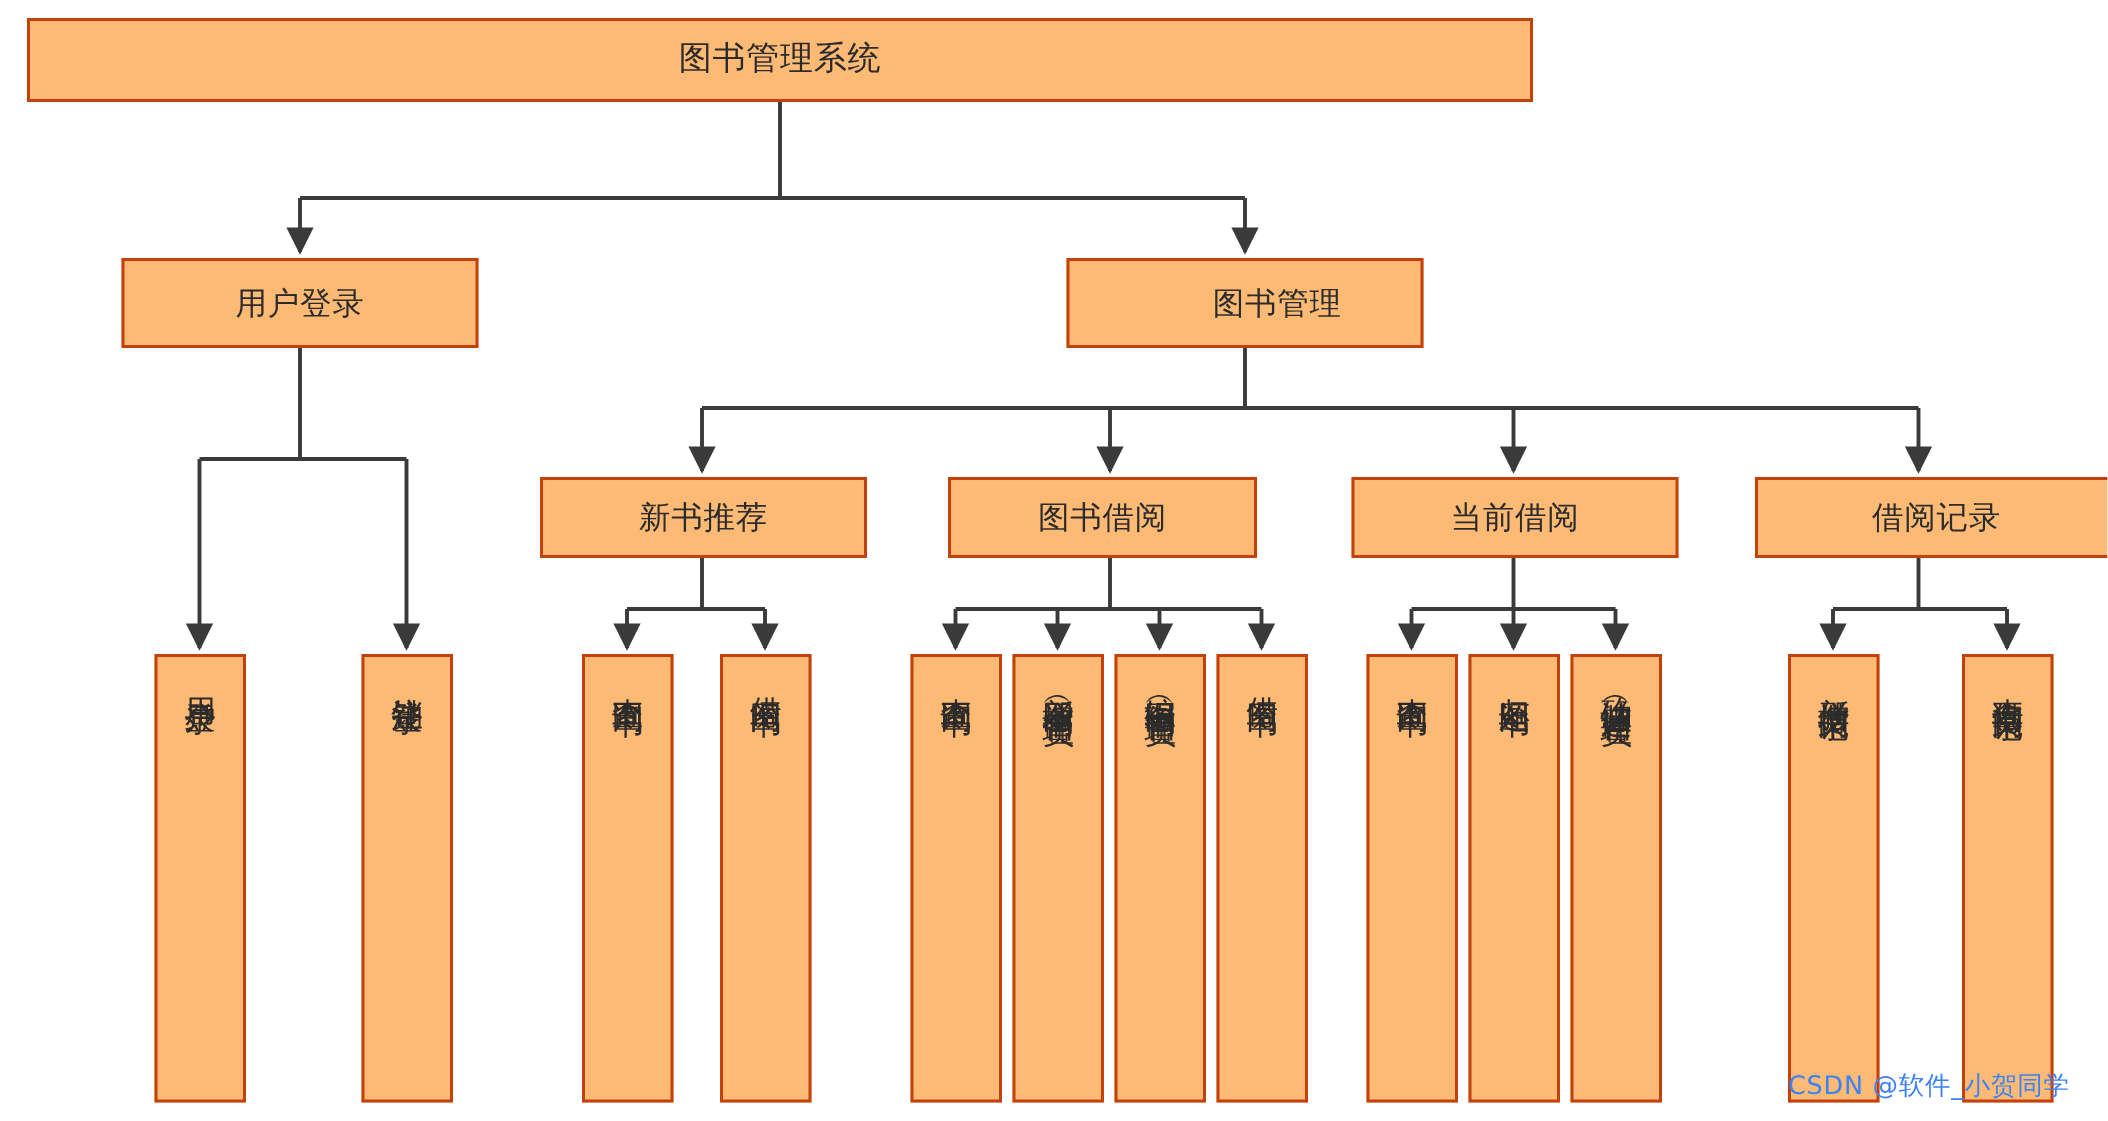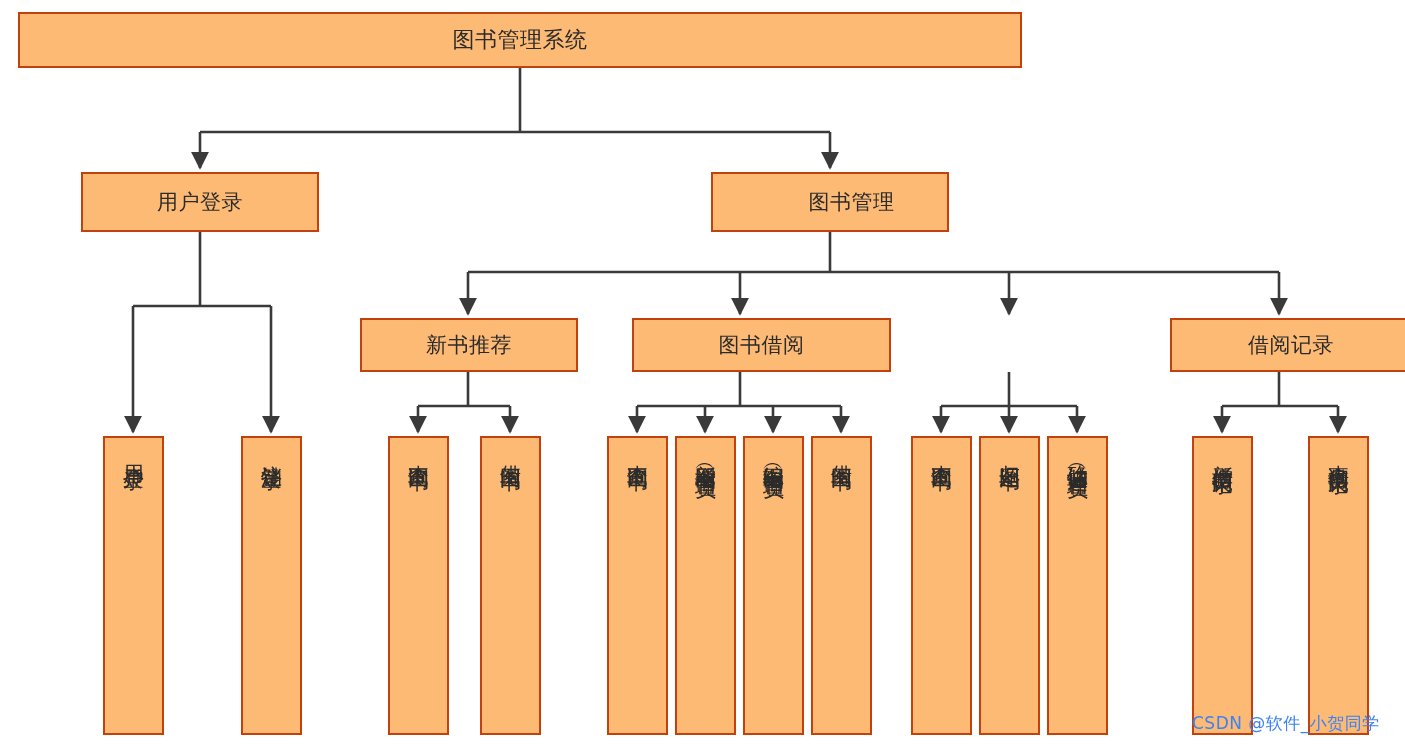--- a/index.html
+++ b/index.html
@@ -139,22 +139,25 @@
   <div class="node horiz" style="left:81px; top:172px; width:238px; height:60px;">
     <span class="node-label">用户登录</span>
   </div>
   <div class="node horiz" style="left:711px; top:172px; width:238px; height:60px;padding-left:43px;">
     <span class="node-label">图书管理</span>
   </div>
 
   <div class="node horiz" style="left:360px; top:318px; width:218px; height:54px;">
     <span class="node-label">新书推荐</span>
   </div>
-  <div class="node horiz" style="left:632px; top:318px; width:259px; height:54px;">
+  <div class="node horiz" style="left:632px; top:318px; width:206px; height:54px;">
     <span class="node-label">图书借阅</span>
+  </div>
+  <div class="node horiz" style="left:901px; top:318px; width:218px; height:54px;">
+    <span class="node-label">当前借阅</span>
   </div>
   <div class="node horiz" style="left:1170px; top:318px; width:242px; height:54px;">
     <span class="node-label">借阅记录</span>
   </div>
 
   <div class="node vert" style="left:103px; top:436px; width:61px; height:299px;">
     <span class="node-label">用户登录</span>
   </div>
   <div class="node vert" style="left:241px; top:436px; width:61px; height:299px;">
     <span class="node-label">注销登录</span>

